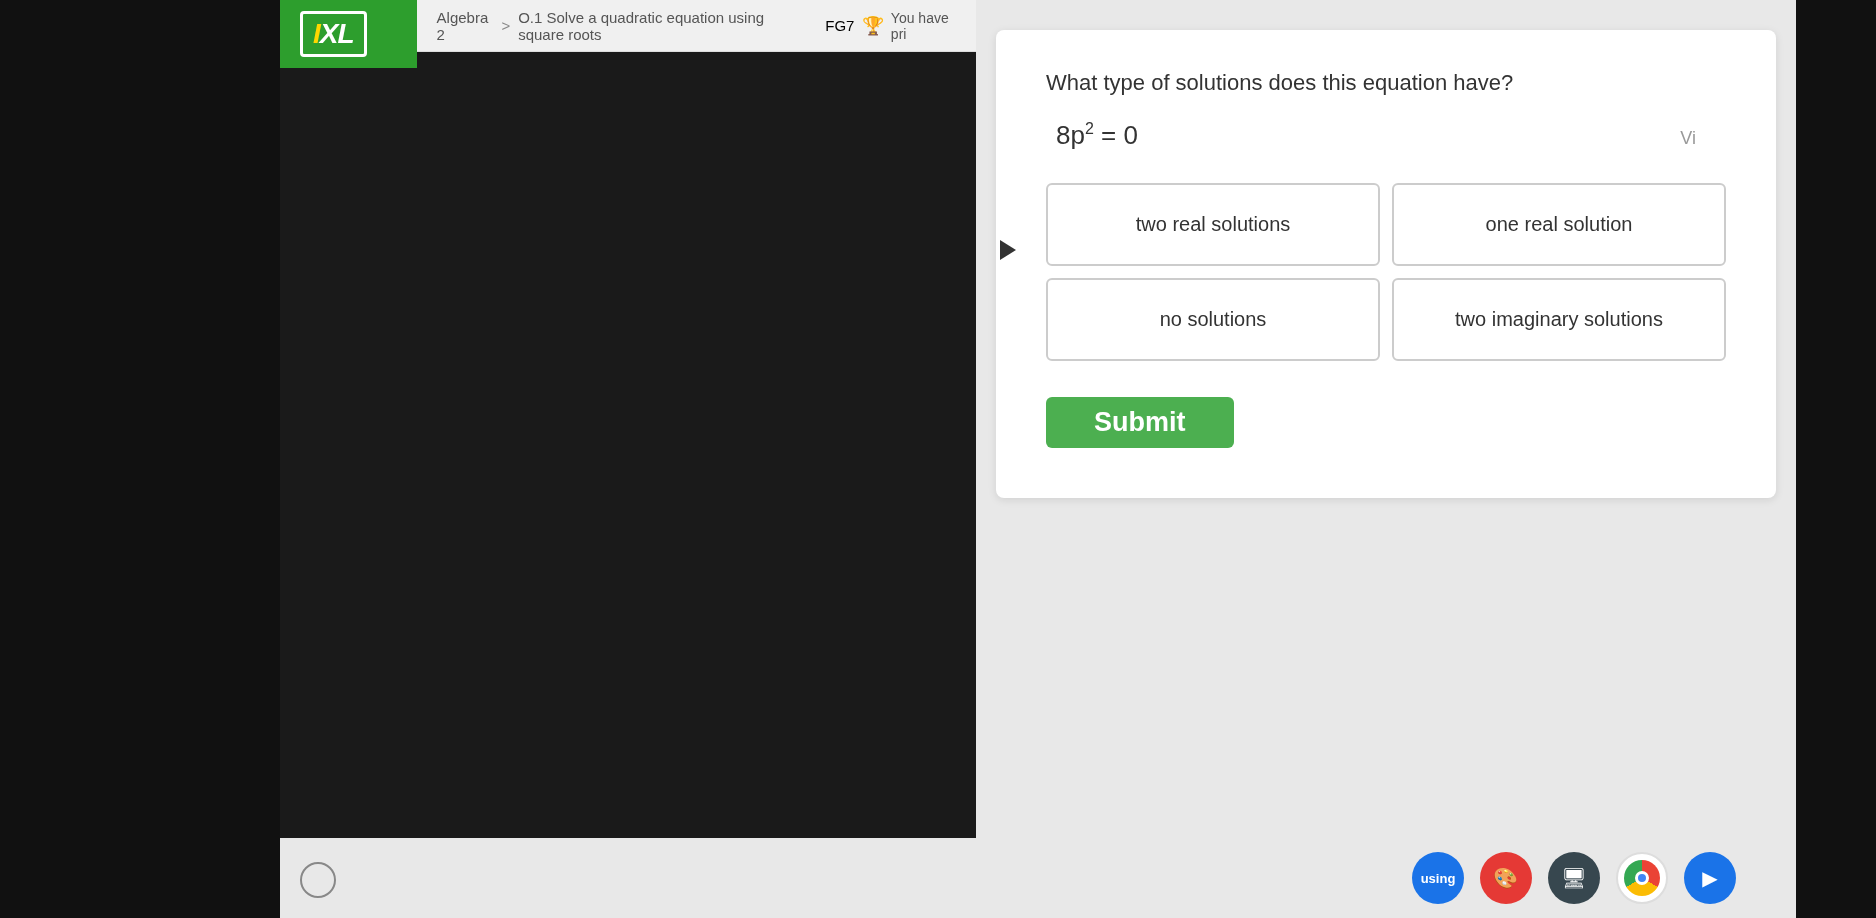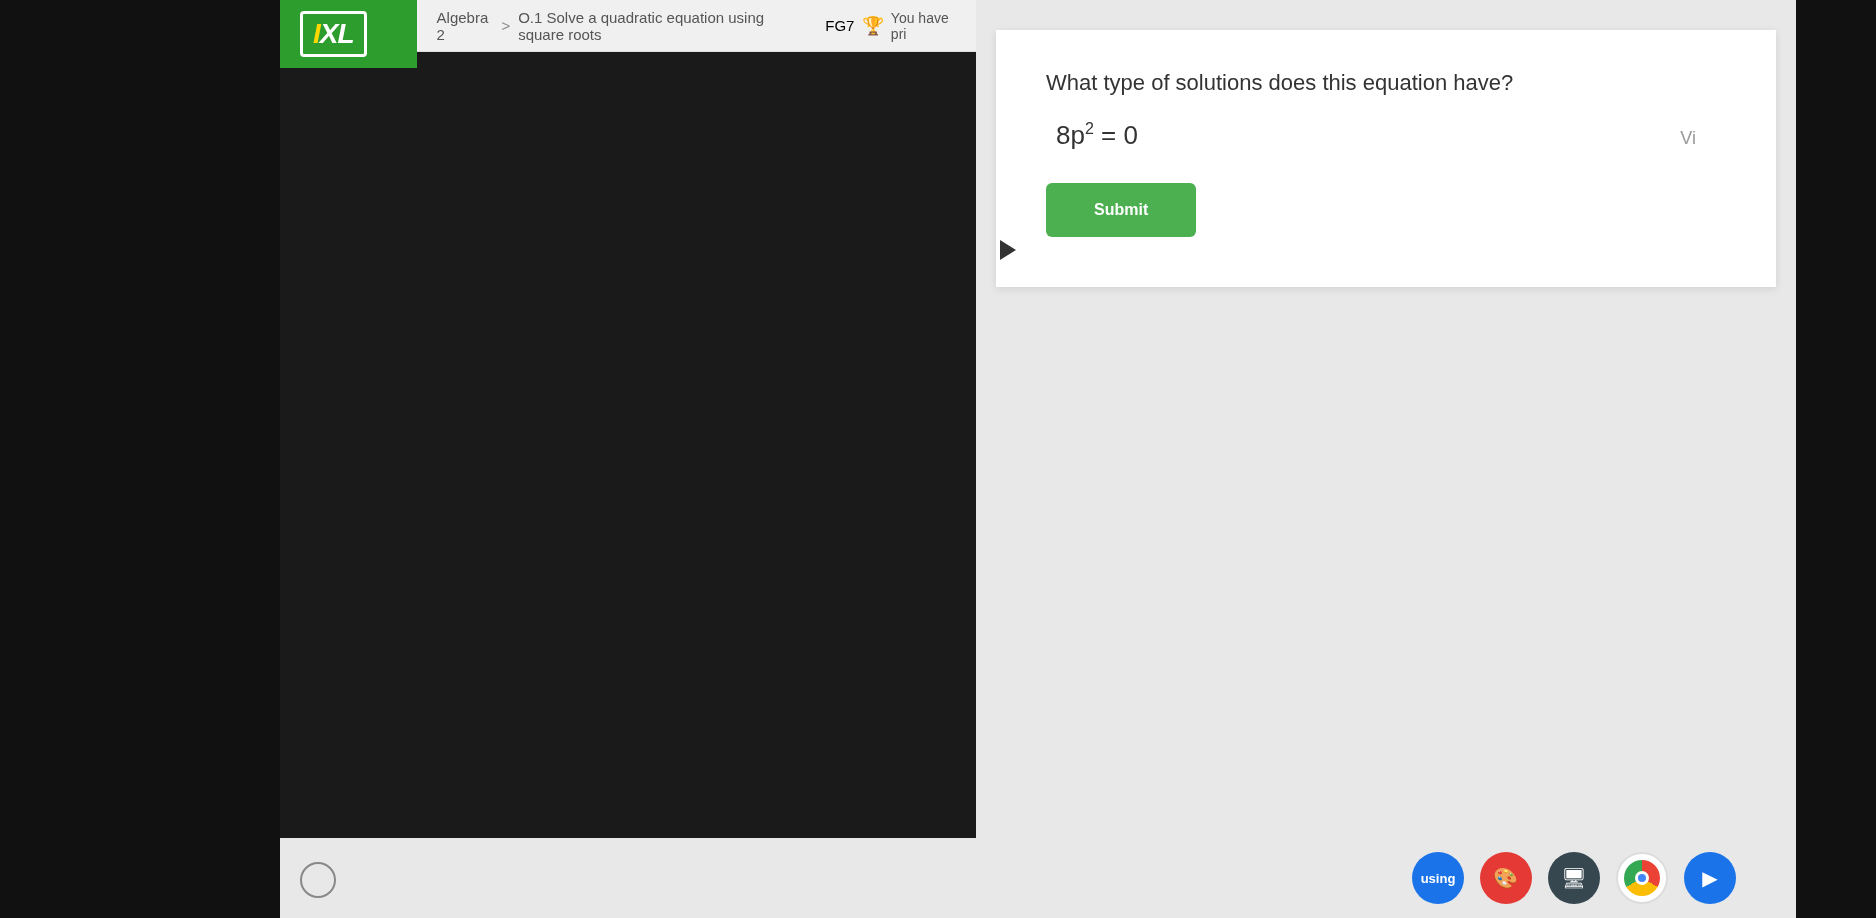--- a/index.html
+++ b/index.html
@@ -132,21 +132,21 @@
       background: #e8e8e8;
       display: flex;
       align-items: flex-start;
       justify-content: center;
       padding: 30px 20px;
     }
 
     
     .question-card {
       background: white;
-      border-radius: 0;
+      border-radius: 8px;
       padding: 40px 50px 50px 50px;
       width: 780px;
       box-shadow: 0 2px 8px rgba(0,0,0,0.1);
     }
 
     .question-text {
       font-size: 22px;
       color: #333;
       margin-bottom: 24px;
       font-weight: normal;
@@ -181,22 +181,22 @@
       text-align: center;
       transition: background 0.15s;
     }
 
     
     .submit-btn {
       background: #4caf50;
       color: white;
       border: none;
       border-radius: 6px;
-      padding: 18px 48px;
-      font-size: 16px;
+      padding: 10px 48px;
+      font-size: 27px;
       font-weight: bold;
       cursor: pointer;
     }
 
     
     .taskbar {
       position: absolute;
       bottom: 0;
       left: 280px;
       right: 80px;
@@ -308,20 +308,26 @@
 
   <div class="content-area">
     <div class="question-card">
 
       <div class="question-text">What type of solutions does this equation have?</div>
 
       <div class="equation">
         8p<sup>2</sup> = 0
       </div>
 
+      <div class="options-grid">
+        <button class="option-btn">two real solutions</button>
+        <button class="option-btn">one real solution</button>
+        <button class="option-btn">no solutions</button>
+        <button class="option-btn">two imaginary solutions</button>
+      </div>
 
       <button class="submit-btn">Submit</button>
 
     </div>
 
     <div class="vi-text">Vi</div>
   </div>
 
 </div>
 

